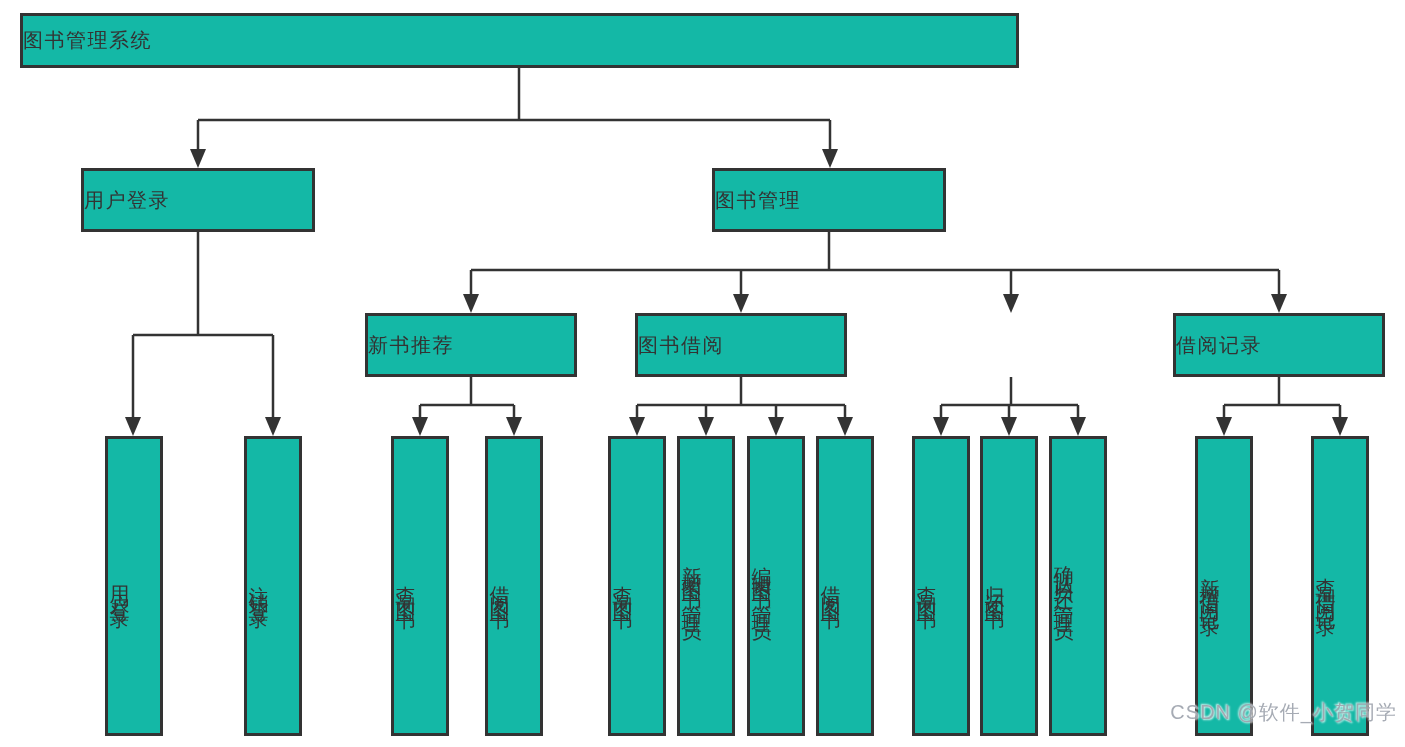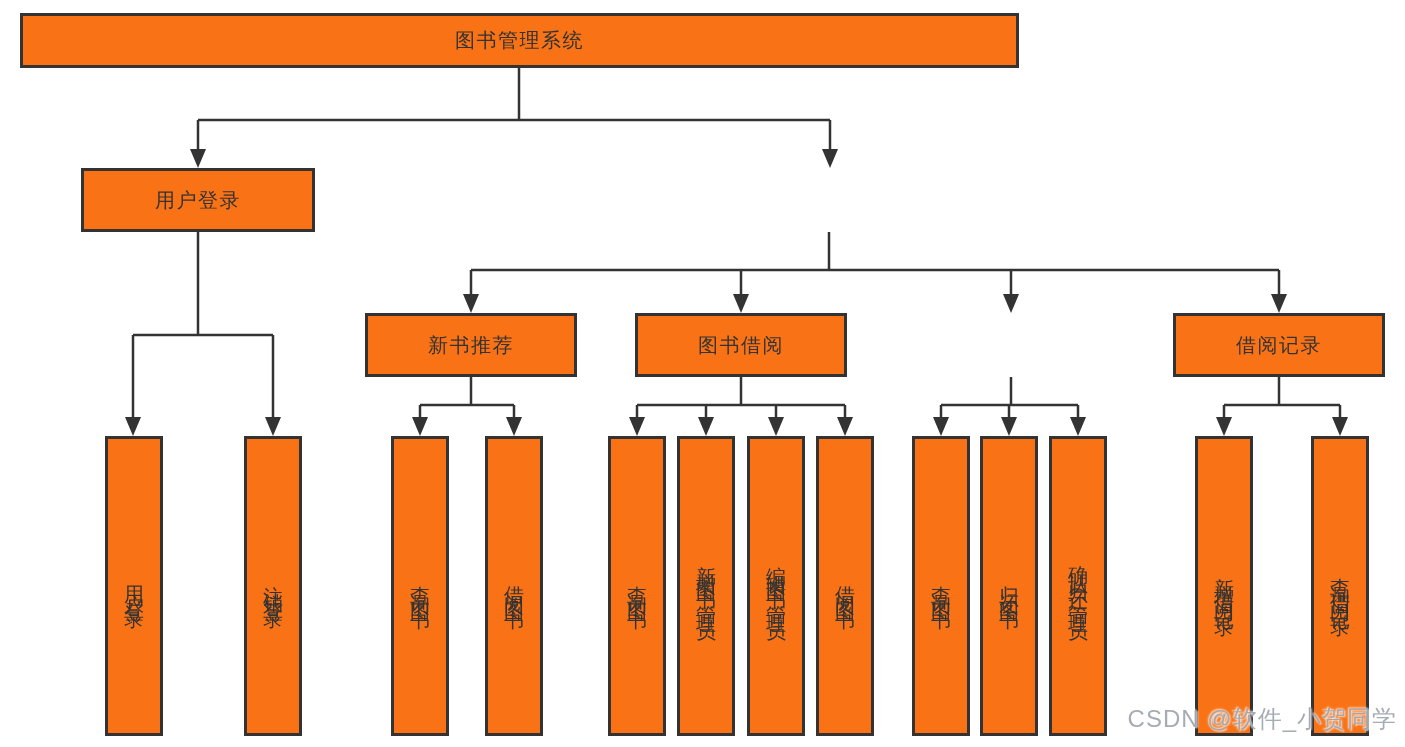--- a/index.html
+++ b/index.html
@@ -10,47 +10,46 @@
     background:#ffffff;
     overflow:hidden;
   }
   .connectors{
     position:absolute;left:0;top:0;width:1405px;height:747px;
     pointer-events:none;
   }
   .node{
     position:absolute;
     box-sizing:border-box;
-    background:#f97316;
+    background:#14b8a6;
     border:3px solid #333333;
     display:flex;
     align-items:center;
-    justify-content:center;
     color:#333333;
   }
   .hnode{
     font-size:20px;
     letter-spacing:1.5px;
     white-space:nowrap;
   }
   .leaf{
     font-size:20px;
   }
   .leaf .vtext{
     writing-mode:vertical-rl;
     text-orientation:mixed;
     letter-spacing:8px;
     line-height:1.15;
     white-space:nowrap;
   }
   .watermark{
     position:absolute;
     right:8px;
-    bottom:12px;
-    font-size:24px;
+    bottom:21px;
+    font-size:20px;
     letter-spacing:1px;
     color:rgba(158,164,174,0.92);
     text-shadow:1px 1px 2px rgba(255,255,255,0.9), -1px -1px 2px rgba(255,255,255,0.9);
     z-index:10;
     white-space:nowrap;
   }
 </style>
 </head>
 <body>
 
@@ -134,20 +133,23 @@
     </g>
   </svg>
 
   <div class="node hnode" style="left:20px;top:13px;width:999px;height:55px;">
     <span>图书管理系统</span>
   </div>
 
   <div class="node hnode" style="left:81px;top:168px;width:234px;height:64px;">
     <span>用户登录</span>
   </div>
+  <div class="node hnode" style="left:712px;top:168px;width:234px;height:64px;">
+    <span>图书管理</span>
+  </div>
 
   <div class="node hnode" style="left:635px;top:313px;width:212px;height:64px;">
     <span>图书借阅</span>
   </div>
   <div class="node hnode" style="left:365px;top:313px;width:212px;height:64px;">
     <span>新书推荐</span>
   </div>
   <div class="node hnode" style="left:1173px;top:313px;width:212px;height:64px;">
     <span>借阅记录</span>
   </div>

